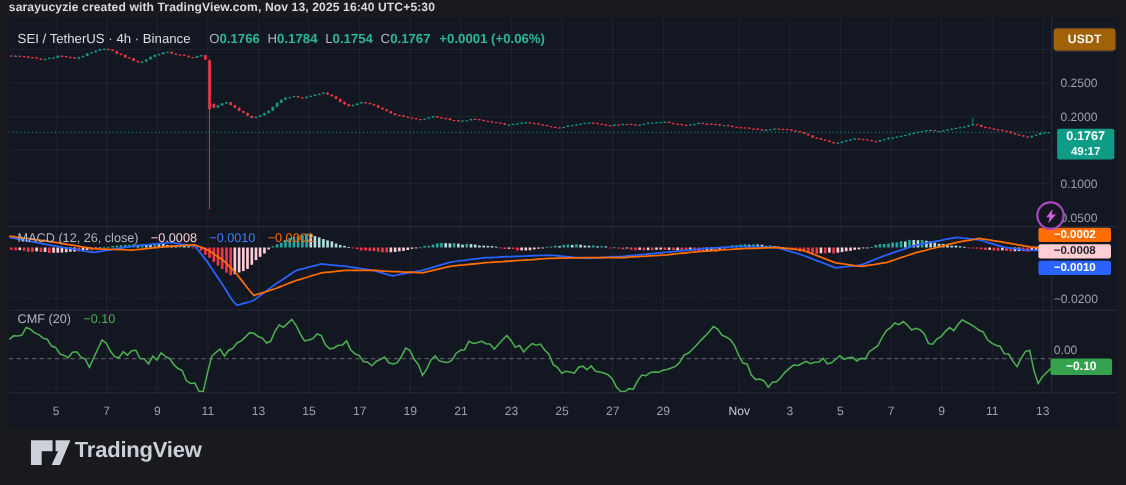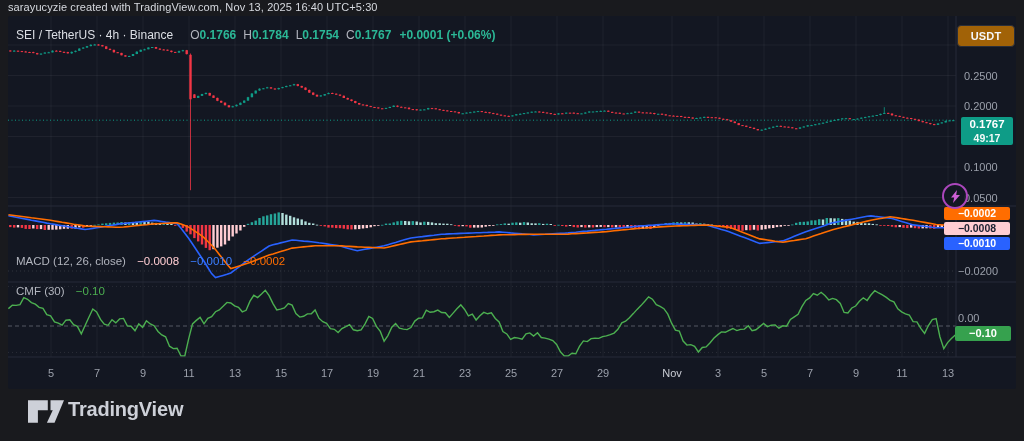--- a/index.html
+++ b/index.html
@@ -1,26 +1,26 @@
 <!DOCTYPE html>
 <html><head>
 <meta charset="utf-8">
 <style>
   html,body{margin:0;padding:0;background:#191a1e;}
   body{width:1024px;height:441px;position:relative;overflow:hidden;
        font-family:"Liberation Sans",sans-serif;-webkit-font-smoothing:antialiased;}
-  #attribution{position:absolute;top:1px;left:8px;font-size:11px;font-weight:400;color:#d6d9df;letter-spacing:.1px;}
+  #attribution{position:absolute;top:1px;left:8px;font-size:11px;font-weight:700;color:#d6d9df;letter-spacing:.1px;}
   #chart{position:absolute;left:8px;top:16px;width:1008px;height:373px;background:#131722;border-radius:2px;}
   #canvas-holder{position:absolute;left:0;top:0;width:1008px;height:373px;}
   .legend{position:absolute;font-size:12px;color:#b2b5be;white-space:nowrap;}
   #legend-main{top:12px;left:8px;}
   #legend-main .title{color:#dcdfe5;margin-right:10px;}
   #legend-main .k{color:#b2b5be;margin-left:7px;}
   #legend-main .v{font-weight:700;}
-  #legend-macd{top:195px;left:8px;font-size:11.5px;margin-top:44px;}
+  #legend-macd{top:195px;left:8px;font-size:11.5px;}
   #legend-cmf{top:269px;left:8px;font-size:11.5px;}
   .lv{margin-left:8px;font-weight:400;}
   #usdt{position:absolute;left:949px;top:9px;width:56px;height:20px;background:#a16207;
         border:1px solid #2a2e39;border-radius:4px;color:#f5f6f8;font-size:11px;font-weight:700;
         display:flex;align-items:center;justify-content:center;letter-spacing:.2px;}
   #price-badge{position:absolute;left:953px;top:101px;width:52px;height:28px;border-radius:2px;
         color:#fff;font-size:11.5px;font-weight:700;text-align:center;line-height:14px;z-index:4;}
   #price-badge .cd{font-size:10.5px;font-weight:700;opacity:.95;}
   .mbadge{position:absolute;left:936px;width:66px;height:13px;border-radius:2px;color:#fff;
         font-size:10.5px;font-weight:700;text-align:center;line-height:13px;z-index:4;}
@@ -871,21 +871,21 @@
   <div id="legend-macd" class="legend">
     <span>MACD</span>
     <span>(12, 26, close)</span>
     <span class="lv" id="macd-hist-val" style="color: rgb(255, 205, 210);">−0.0008</span>
     <span class="lv" id="macd-line-val" style="color: rgb(59, 126, 255);">−0.0010</span>
     <span class="lv" id="macd-signal-val" style="color: rgb(255, 109, 0);">−0.0002</span>
   </div>
 
   <div id="legend-cmf" class="legend">
     <span>CMF</span>
-    <span>(30)</span>
+    <span>(20)</span>
     <span class="lv" id="cmf-val" style="color: rgb(76, 175, 80);">−0.10</span>
   </div>
 
   <div id="price-badge" style="background: rgb(14, 156, 135);">
     <div>0.1767</div>
     <div class="cd">49:17</div>
   </div>
 
   <div class="mbadge" id="mb-signal" style="background: rgb(255, 109, 0);">−0.0002</div>
   <div class="mbadge" id="mb-hist" style="background: rgb(255, 205, 210);">−0.0008</div>

